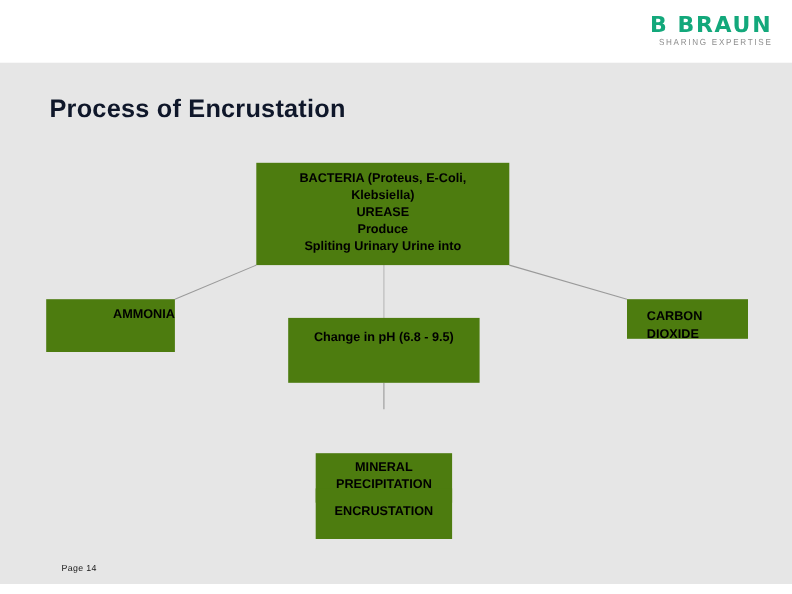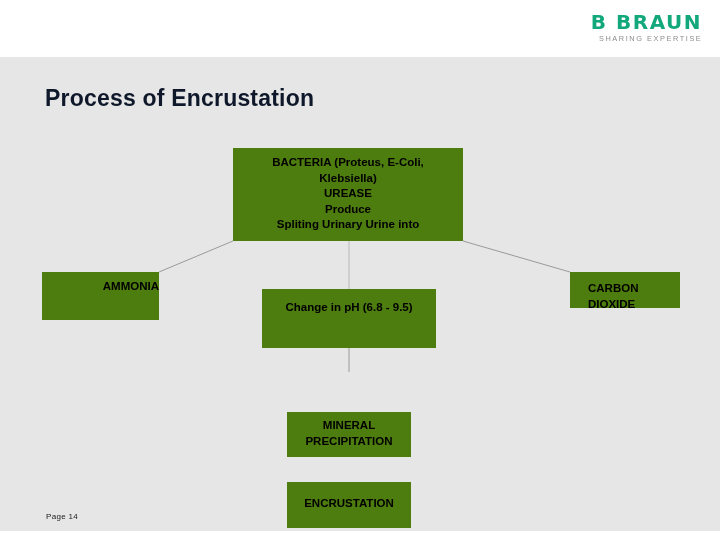--- a/index.html
+++ b/index.html
@@ -69,21 +69,21 @@
     left: 45px;
     top: 85px;
     font-size: 23px;
     font-weight: bold;
     color: #0f172a;
     letter-spacing: 0.2px;
     white-space: nowrap;
   }
   .page-number {
     position: absolute;
-    left: 46px;
+    left: 56px;
     top: 512px;
     font-size: 8px;
     color: #1a1a1a;
     letter-spacing: 0.3px;
   }
   
   .connectors {
     position: absolute;
     left: 0; top: 0;
     width: 720px; height: 540px;
@@ -131,21 +131,20 @@
     width: 124px; height: 45px;
     text-align: center;
     padding-top: 6px;
     margin-top: 40px;
   }
   .box-encrustation {
     left: 287px; top: 444px;
     width: 124px; height: 46px;
     text-align: center;
     padding-top: 14px;
-    margin-top: 38px;
   }
 </style>
 </head>
 <body>
 
 <div id="slide">
 
   <div class="header-band">
     <div class="logo">
       <div class="logo-mark">B BRAUN</div>

